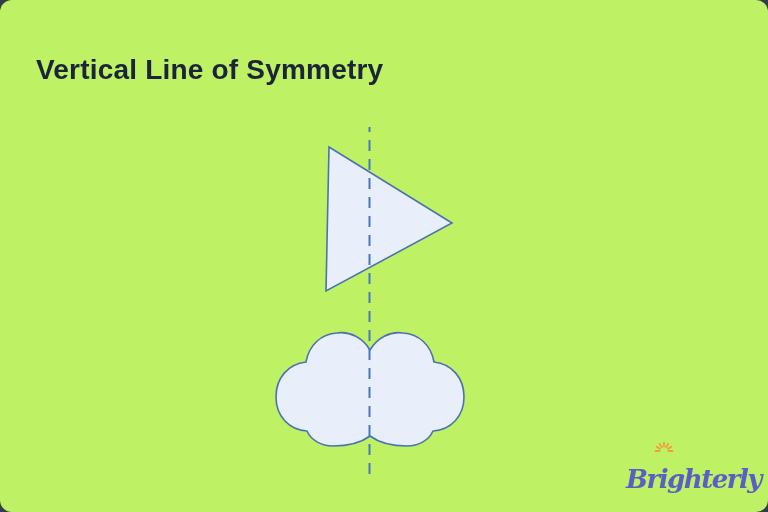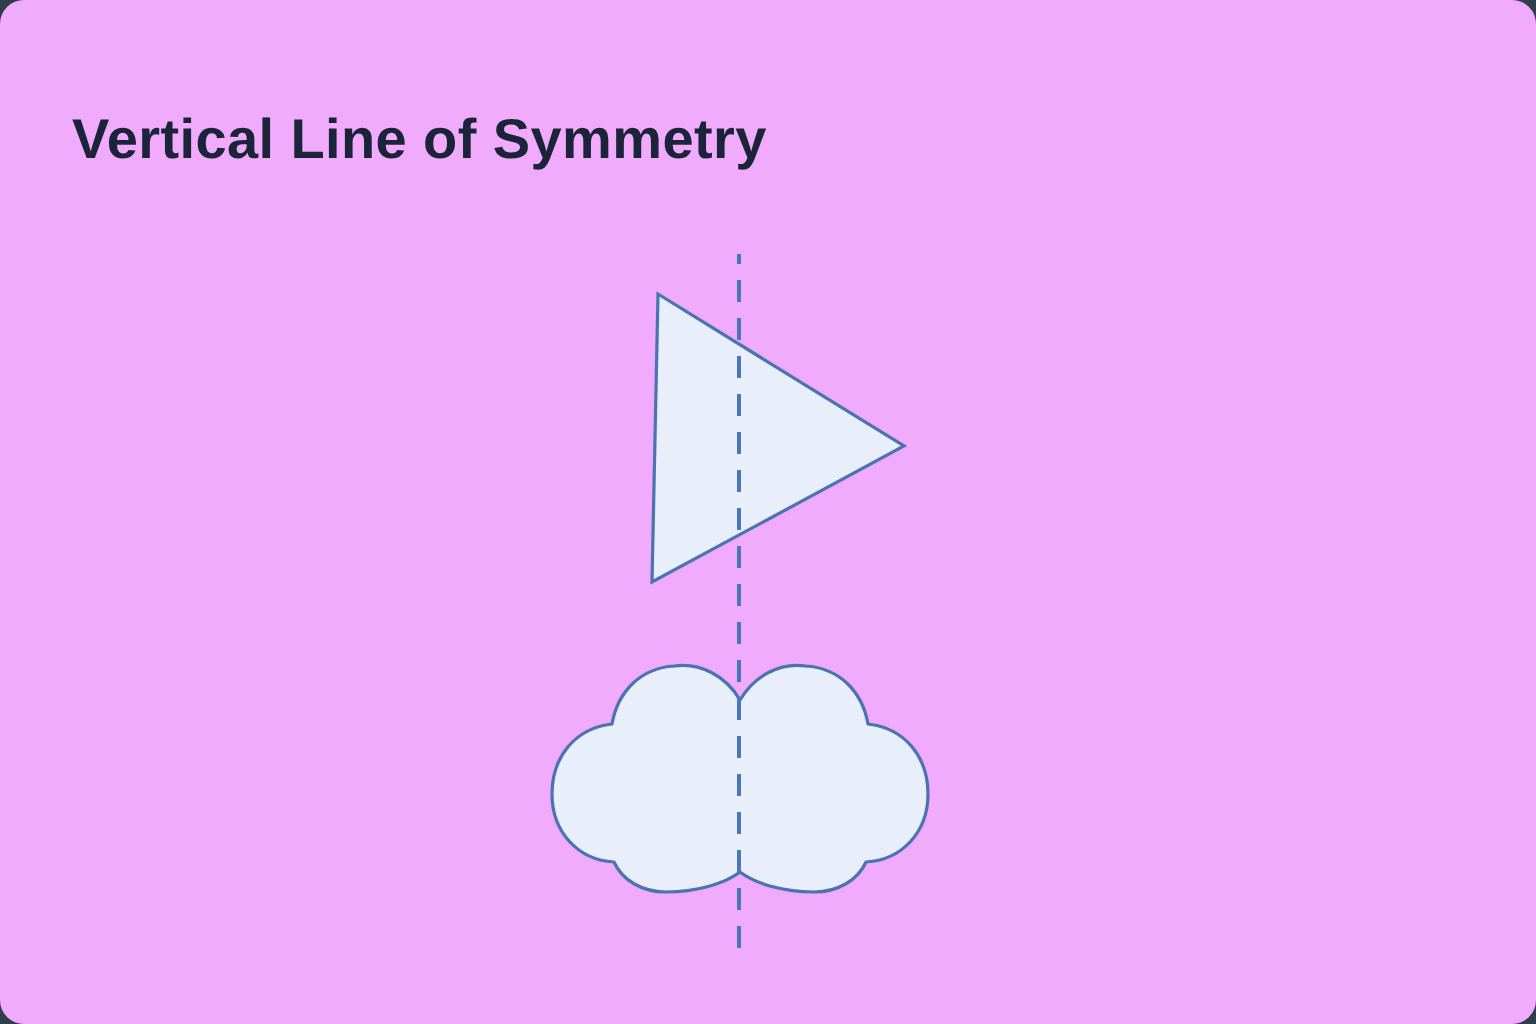--- a/index.html
+++ b/index.html
@@ -6,21 +6,21 @@
   html, body {
     width: 768px; height: 512px;
     font-family: "Liberation Sans", sans-serif;
     overflow: hidden;
   }
   body { background: #2f3e4a; position: relative; }
 
   .card {
     position: absolute;
     inset: 0;
-    background: #f0abfc;
+    background: #bef264;
     border-radius: 12px;
     overflow: hidden;
   }
 
   .page-title {
     position: absolute;
     left: 36px;
     top: 54px;
     font-size: 28px;
     line-height: 32px;
@@ -84,14 +84,28 @@
              C 321 446 311 440 307 431
              C 289 430 276 416 276 397
              C 276 378 288 364 306 362
              C 309 345 321 334 337 333
              C 350 331 363 338 370 350
              Z" fill="#e9eefb" stroke="#4a73b0" stroke-width="1.6" stroke-linejoin="round"></path>
 
     <line x1="369.5" y1="127" x2="369.5" y2="477" stroke="#4878ba" stroke-width="2" stroke-dasharray="11 8" stroke-dashoffset="6"></line>
   </svg>
 
+  <div class="logo">
+    <svg class="logo-sun" viewBox="-10 -9 20 18" xmlns="http://www.w3.org/2000/svg">
+      <g stroke="#f59a3e" stroke-width="1.8" stroke-linecap="round">
+        <line x1="-4.5" y1="0" x2="-8.5" y2="0"></line>
+        <line x1="-3.9" y1="-2.25" x2="-7.4" y2="-4.25"></line>
+        <line x1="-2.25" y1="-3.9" x2="-4.25" y2="-7.4"></line>
+        <line x1="0" y1="-4.5" x2="0" y2="-8.5"></line>
+        <line x1="2.25" y1="-3.9" x2="4.25" y2="-7.4"></line>
+        <line x1="3.9" y1="-2.25" x2="7.4" y2="-4.25"></line>
+        <line x1="4.5" y1="0" x2="8.5" y2="0"></line>
+      </g>
+    </svg>
+    <span class="logo-text">Brighterly</span>
+  </div>
 
 </div>
 
 </body></html>

